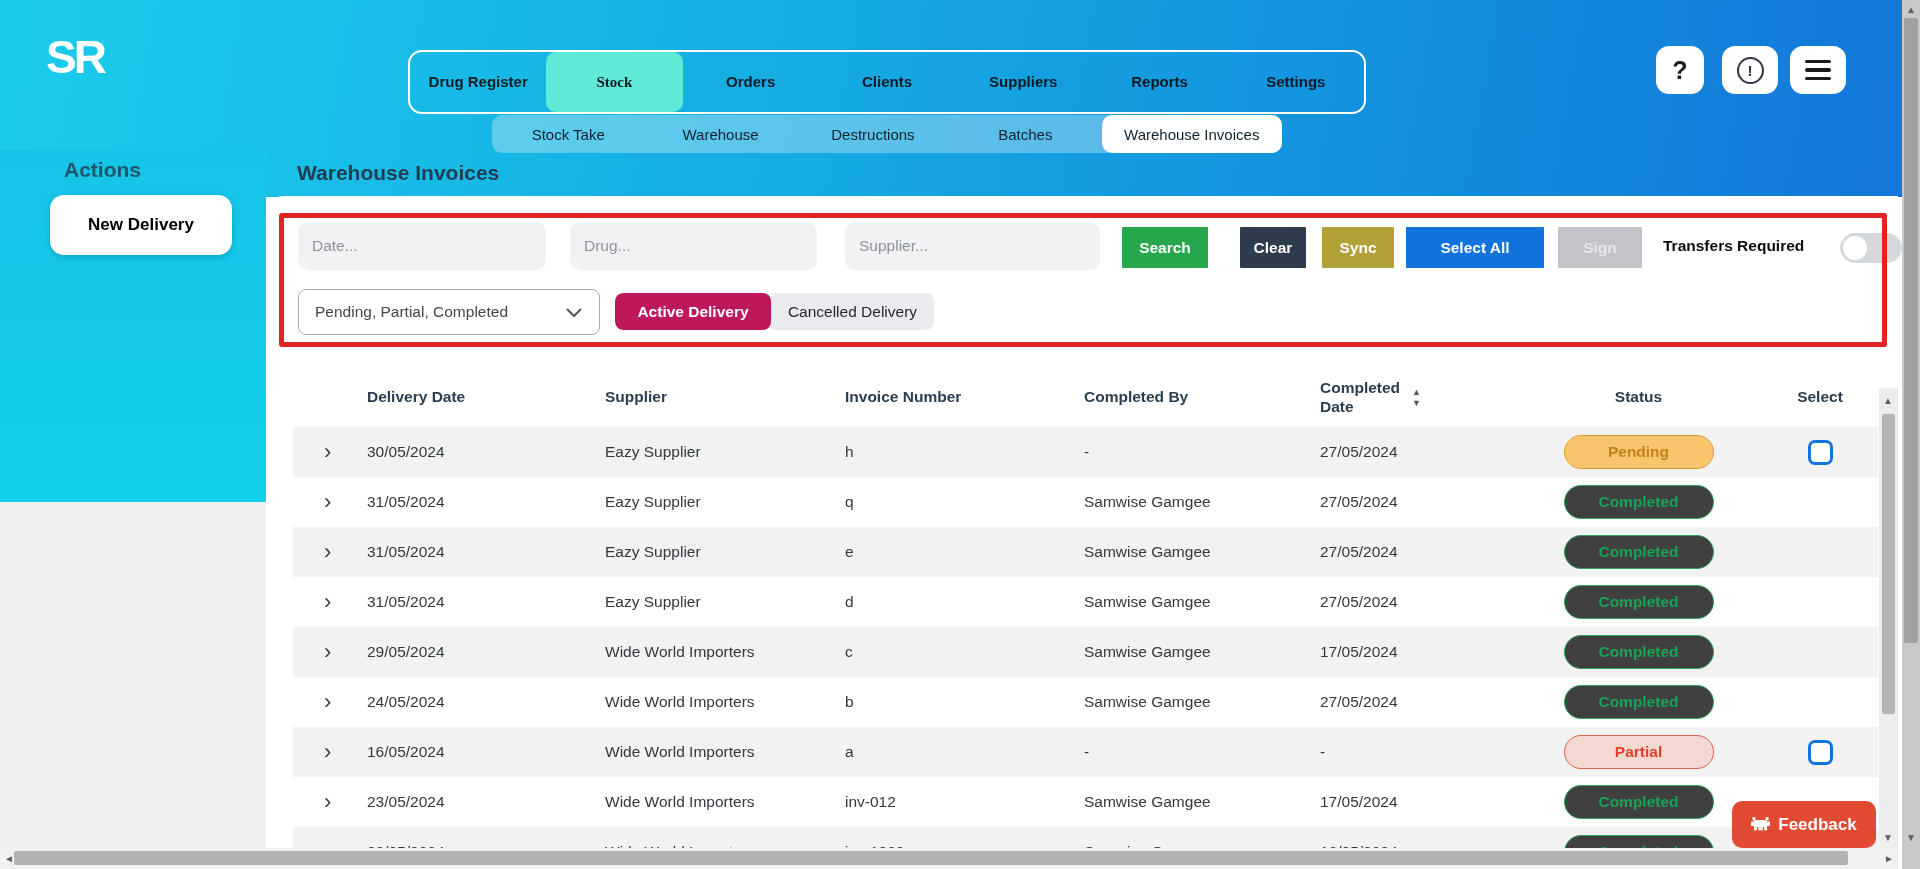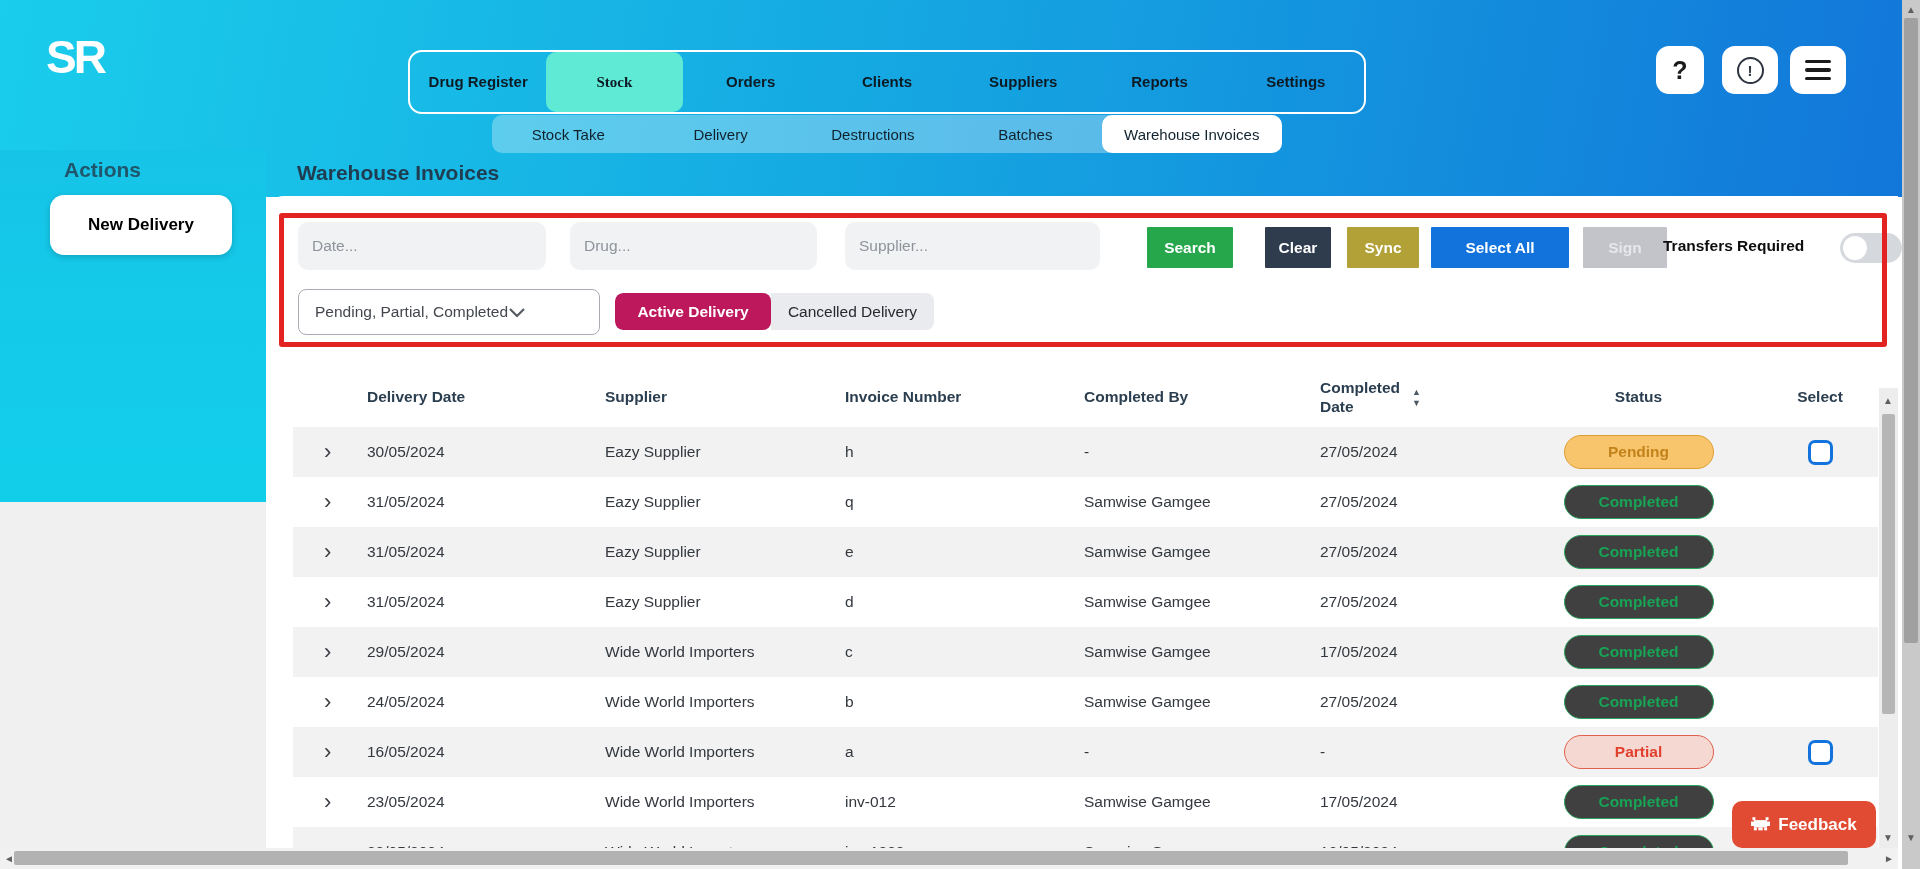--- a/index.html
+++ b/index.html
@@ -52,31 +52,31 @@
     border-top-left-radius:18px; }
   .page-title { position:absolute; left:297px; top:161px; font-size:21px; font-weight:700; color:#1f3c50; }
 
   
   .red-frame { position:absolute; left:279px; top:213px; width:1608px; height:134px;
     border:5px solid #e32222; border-radius:3px; z-index:6; pointer-events:none; }
   .filter-input { position:absolute; top:222px; height:48px; background:#f1f2f3; border:none;
     border-radius:10px; font-family:inherit; font-size:15.5px; color:#333; padding:0 14px; z-index:2; }
   .filter-input::placeholder { color:#8e939b; }
   .f-btn { position:absolute; top:227px; height:41px; border:none; border-radius:1px;
-    font-family:inherit; font-size:15.5px; font-weight:700; color:#fff; cursor:pointer; z-index:2;margin-left:25px; }
+    font-family:inherit; font-size:15.5px; font-weight:700; color:#fff; cursor:pointer; z-index:2; }
   .attention-label { position:absolute; left:1663px; top:237px; font-size:15.5px; font-weight:700;
     color:#0d0d0d; z-index:2; }
   .toggle { position:absolute; left:1840px; top:233px; width:62px; height:30px; background:#d5d9de;
     border-radius:15px; cursor:pointer; z-index:2; }
   .toggle .knob { position:absolute; left:3px; top:3px; width:24px; height:24px; background:#fff;
     border-radius:50%; }
 
   .select-box { position:absolute; left:298px; top:289px; width:302px; height:46px; background:#fff;
     border:1.5px solid #a9adb3; border-radius:8px; display:flex; align-items:center;
-    padding:0 16px; font-size:15.5px; color:#43474d; cursor:pointer; z-index:2; }
+    justify-content:space-between; padding:0 16px; font-size:15.5px; color:#43474d; cursor:pointer; z-index:2; }
   .seg { position:absolute; left:615px; top:293px; height:37px; display:flex; border-radius:8px;
     overflow:hidden; z-index:2; }
   .seg .on { width:156px; background:#be185d; color:#fff; font-weight:700; font-size:15.5px;
     display:flex; align-items:center; justify-content:center; cursor:pointer; border-radius:8px; }
   .seg .off { width:163px; background:#e9ebee; color:#26292e; font-size:15.5px;
     display:flex; align-items:center; justify-content:center; cursor:pointer; }
 
   
   .table-wrap { position:absolute; left:293px; top:367px; width:1585px; height:481px; overflow:hidden; }
   .thead, .trow { display:grid;
@@ -128,21 +128,21 @@
     <div class="nav-tab active">Stock</div>
     <div class="nav-tab">Orders</div>
     <div class="nav-tab">Clients</div>
     <div class="nav-tab">Suppliers</div>
     <div class="nav-tab">Reports</div>
     <div class="nav-tab">Settings</div>
   </div>
 
   <div class="subnav">
     <div class="subnav-tab">Stock Take</div>
-    <div class="subnav-tab">Delivery</div>
+    <div class="subnav-tab">Warehouse</div>
     <div class="subnav-tab">Destructions</div>
     <div class="subnav-tab">Batches</div>
     <div class="subnav-tab active">Warehouse Invoices</div>
   </div>
 
   <div class="icon-btn" style="left:1656px;">
     <span class="q-glyph">?</span>
   </div>
   <div class="icon-btn" style="left:1722px; width:56px;">
     <span class="alert-circle">!</span>

